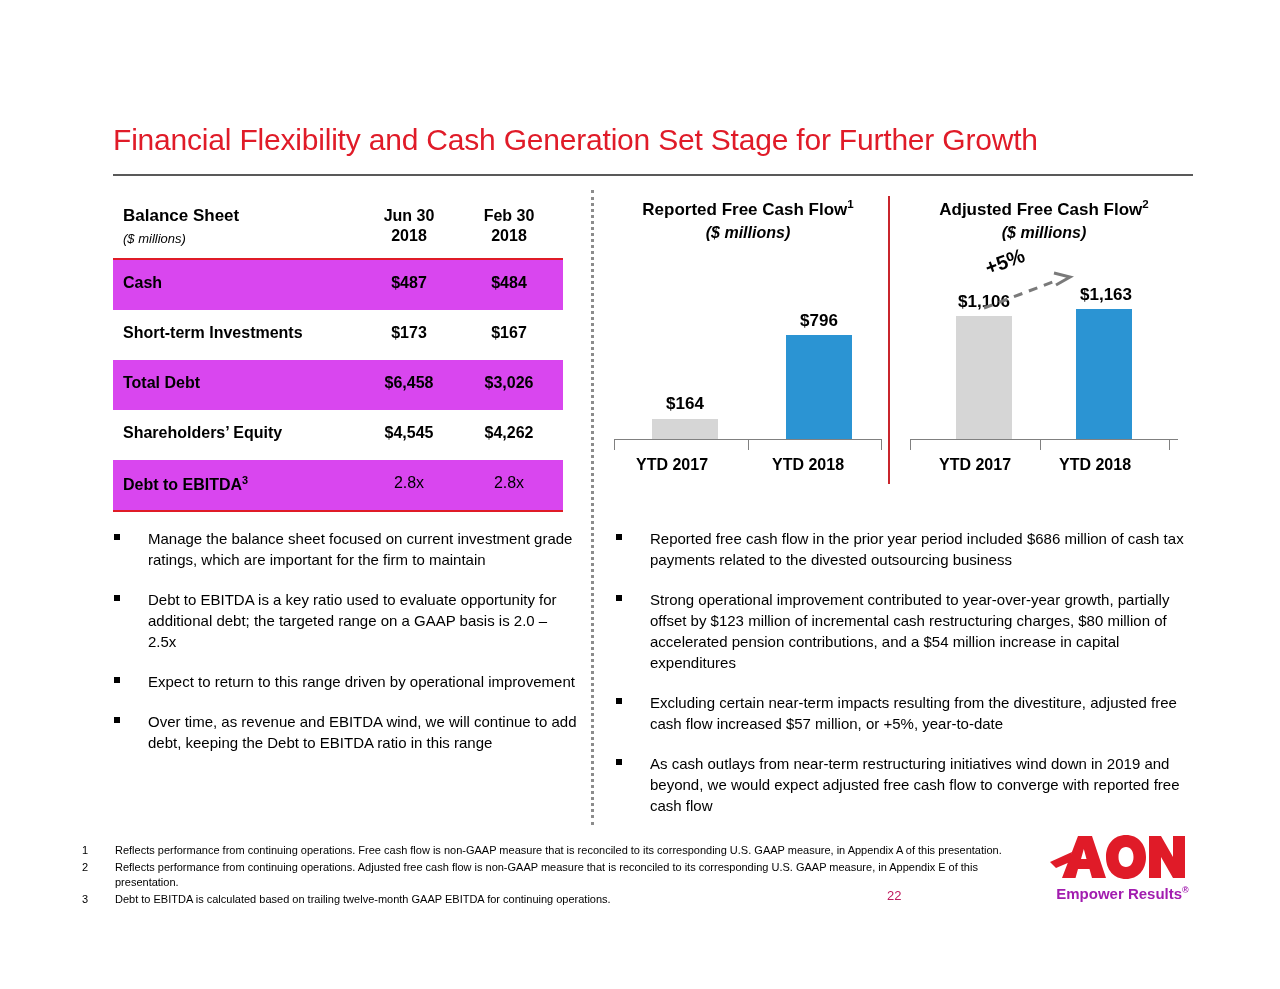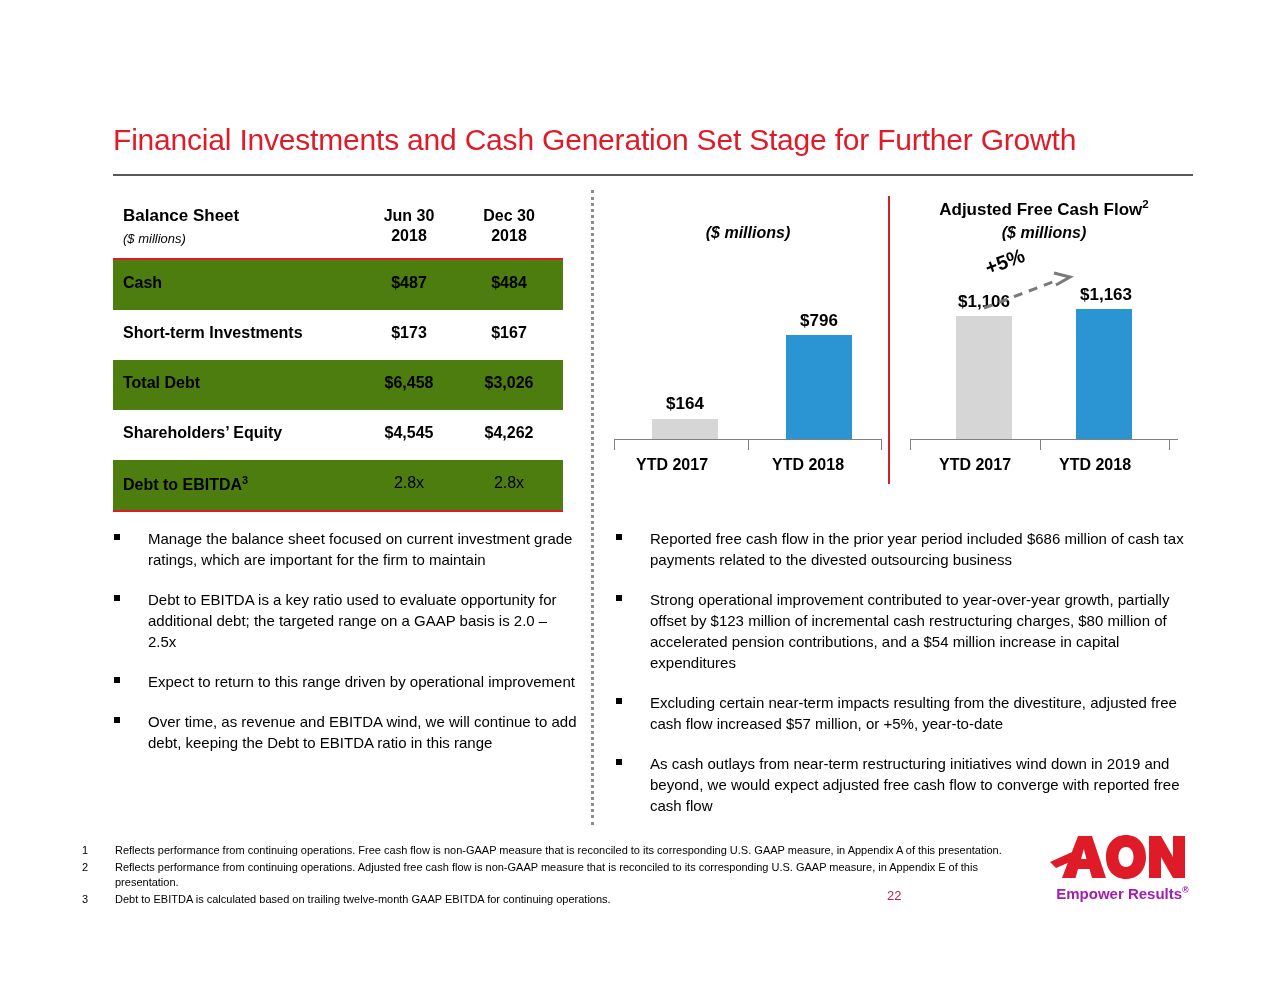--- a/index.html
+++ b/index.html
@@ -85,21 +85,21 @@
 
   .bs-rule {
     height: 2px;
     background: #E01B28;
     width: 450px;
   }
   .bs-row {
     position: relative;
     height: 50px;
   }
-  .bs-row.shaded { background: #4d7c0f; }
+  .bs-row.shaded { background: #d946ef; }
   .bs-label {
     position: absolute;
     left: 10px;
     top: 14px;
     font-size: 16px;
     font-weight: bold;
   }
   .bs-val {
     position: absolute;
     top: 14px;
@@ -288,35 +288,35 @@
     text-align: center;
     font-size: 15px;
     font-weight: bold;
     color: #a21caf;
   }
   #aon-tagline sup { font-size: 0.6em; }
 </style>
 </head>
 <body>
 
-<div id="slide-title">Financial Investments and Cash Generation Set Stage for Further Growth</div>
+<div id="slide-title">Financial Flexibility and Cash Generation Set Stage for Further Growth</div>
 <div id="title-rule"></div>
 
 <div id="column-divider"></div>
 
 <div id="balance-sheet">
   <div class="bs-head">
     <div class="bs-title">Balance Sheet</div>
     <div class="bs-sub">($ millions)</div>
     <div class="bs-colhead c1">
       <div>Jun 30</div>
       <div>2018</div>
     </div>
     <div class="bs-colhead c2">
-      <div>Dec 30</div>
+      <div>Feb 30</div>
       <div>2018</div>
     </div>
   </div>
 
   <div class="bs-rule"></div>
 
   <div class="bs-row shaded">
     <div class="bs-label">Cash</div>
     <div class="bs-val c1 bold">$487</div>
     <div class="bs-val c2 bold">$484</div>
@@ -343,20 +343,21 @@
   <div class="bs-row shaded">
     <div class="bs-label"><span>Debt to EBITDA</span><sup>3</sup></div>
     <div class="bs-val c1">2.8x</div>
     <div class="bs-val c2">2.8x</div>
   </div>
 
   <div class="bs-rule"></div>
 </div>
 
 <div class="chart" id="chart-reported">
+  <div class="chart-title"><span>Reported Free Cash Flow</span><sup>1</sup></div>
   <div class="chart-sub">($ millions)</div>
 
   <div class="plot">
 
     <div class="bar bar-gray" style="left:38px; width:66px; height:21px;"></div>
     <div class="bar-label" style="left:30px; bottom:84px; width:82px;">$164</div>
 
     <div class="bar bar-blue" style="left:172px; width:66px; height:105px;"></div>
     <div class="bar-label" style="left:164px; bottom:167px; width:82px;margin-top:48px;">$796</div>
 

